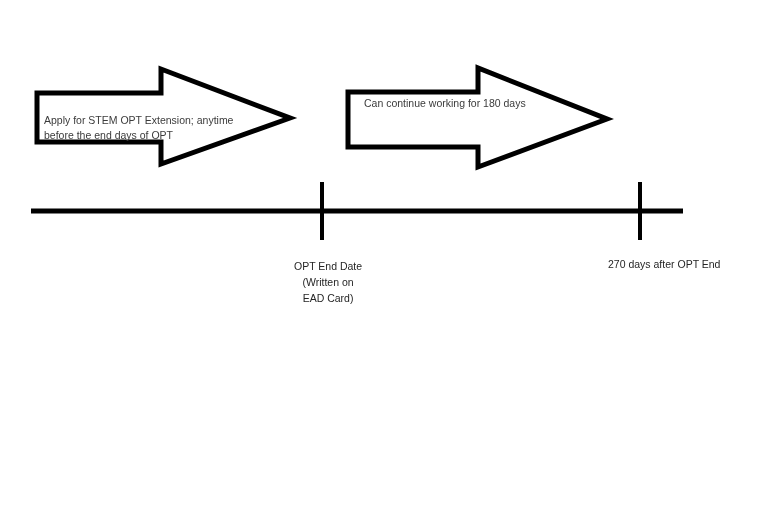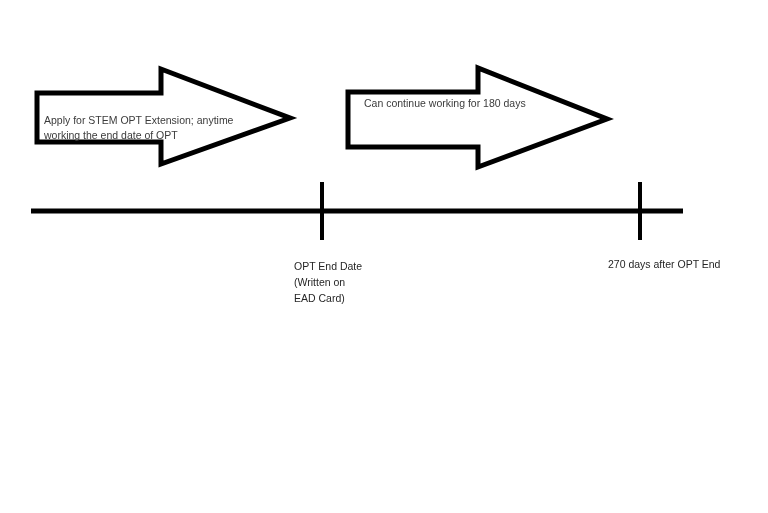--- a/index.html
+++ b/index.html
@@ -47,20 +47,21 @@
     line-height: 15px;
     white-space: nowrap;
   }
   .tick-label {
     position: absolute;
     color: #262626;
     font-family: "Liberation Sans", sans-serif;
     font-size: 10.5px;
     line-height: 16px;
     white-space: nowrap;
+    text-align: center;
   }
   .tick-label .label-line {
     display: block;
   }
   #arrow1-text { left: 44px; top: 101px; margin-top: 12px; }
   #arrow2-text { left: 358px; top: 96px; margin-left: 6px; }
   #tick1-label { left: 294px; top: 258px; }
   #tick2-label { left: 608px; top: 256px; }
 </style>
 </head>
@@ -76,21 +77,21 @@
 
   <line class="timeline-axis" x1="31" y1="211" x2="683" y2="211"></line>
 
   <line class="timeline-tick" x1="322" y1="182" x2="322" y2="240"></line>
 
   <line class="timeline-tick" x1="640" y1="182" x2="640" y2="240"></line>
 </svg>
 
 <div class="arrow-text" id="arrow1-text">
   <div>Apply for STEM OPT Extension; anytime</div>
-  <div>working the end date of OPT</div>
+  <div>before the end days of OPT</div>
 </div>
 
 <div class="arrow-text" id="arrow2-text">
   <div>Can continue working for 180 days</div>
 </div>
 
 <div class="tick-label" id="tick1-label">
   <span class="label-line">OPT End Date</span>
   <span class="label-line">(Written on</span>
   <span class="label-line">EAD Card)</span>

